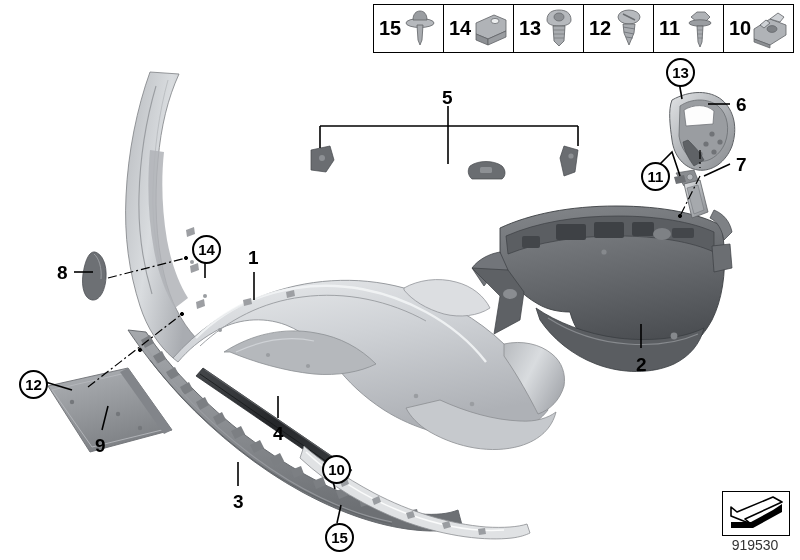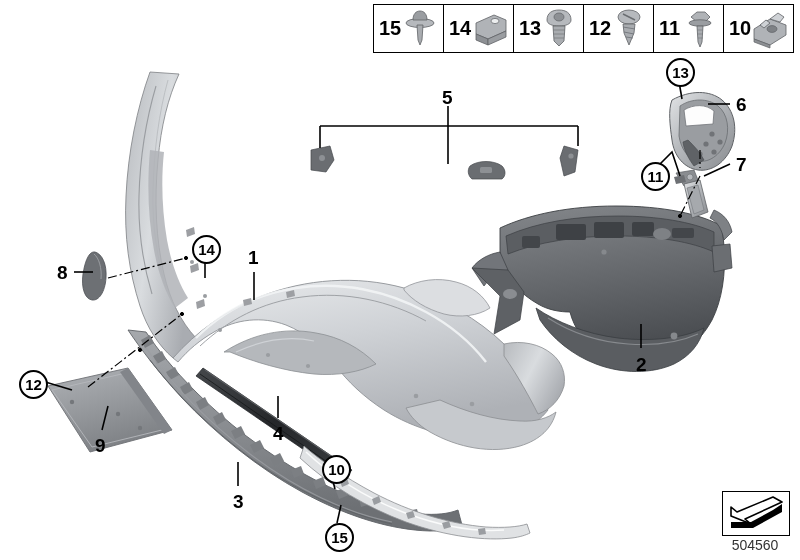--- a/index.html
+++ b/index.html
@@ -409,15 +409,15 @@
       </svg>
     </div>
   </div>
 
   <div class="dirbox" style="left:722px;top:491px;width:66px;height:43px;">
     <svg viewBox="0 0 66 43" style="width:66px;height:43px;">
       <path d="M8,24 L8,15 L14,20 L50,5 L59,10 L22,27 L28,32 Z" fill="#ffffff" stroke="#000" stroke-width="1.6" stroke-linejoin="round"></path>
       <path d="M8,30 L28,30 L50,18 L59,12 L59,20 L30,36 L8,36 Z" fill="#000"></path>
     </svg>
   </div>
-  <div class="dircap" style="left:722px;top:537px;width:66px;">504560</div>
+  <div class="dircap" style="left:722px;top:537px;width:66px;">919530</div>
 
 </div>
 
 </body></html>

